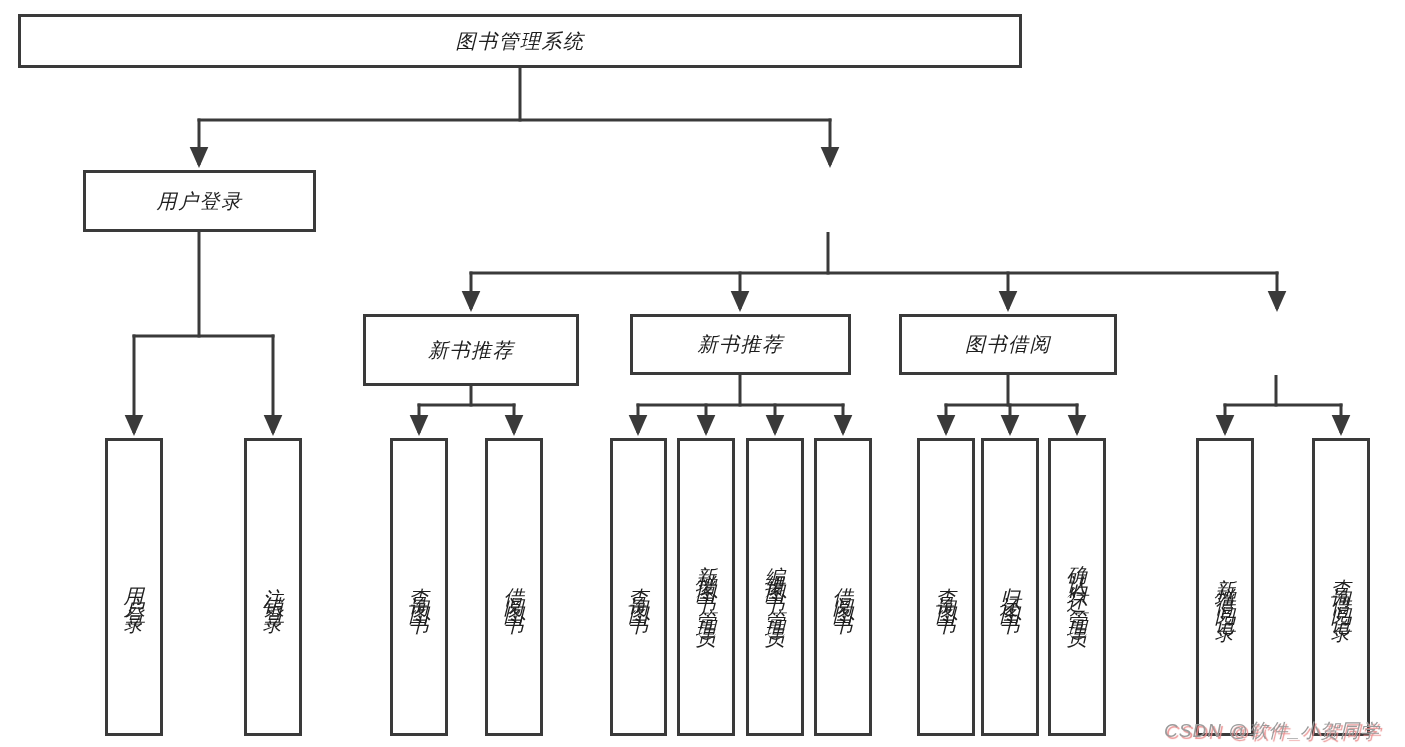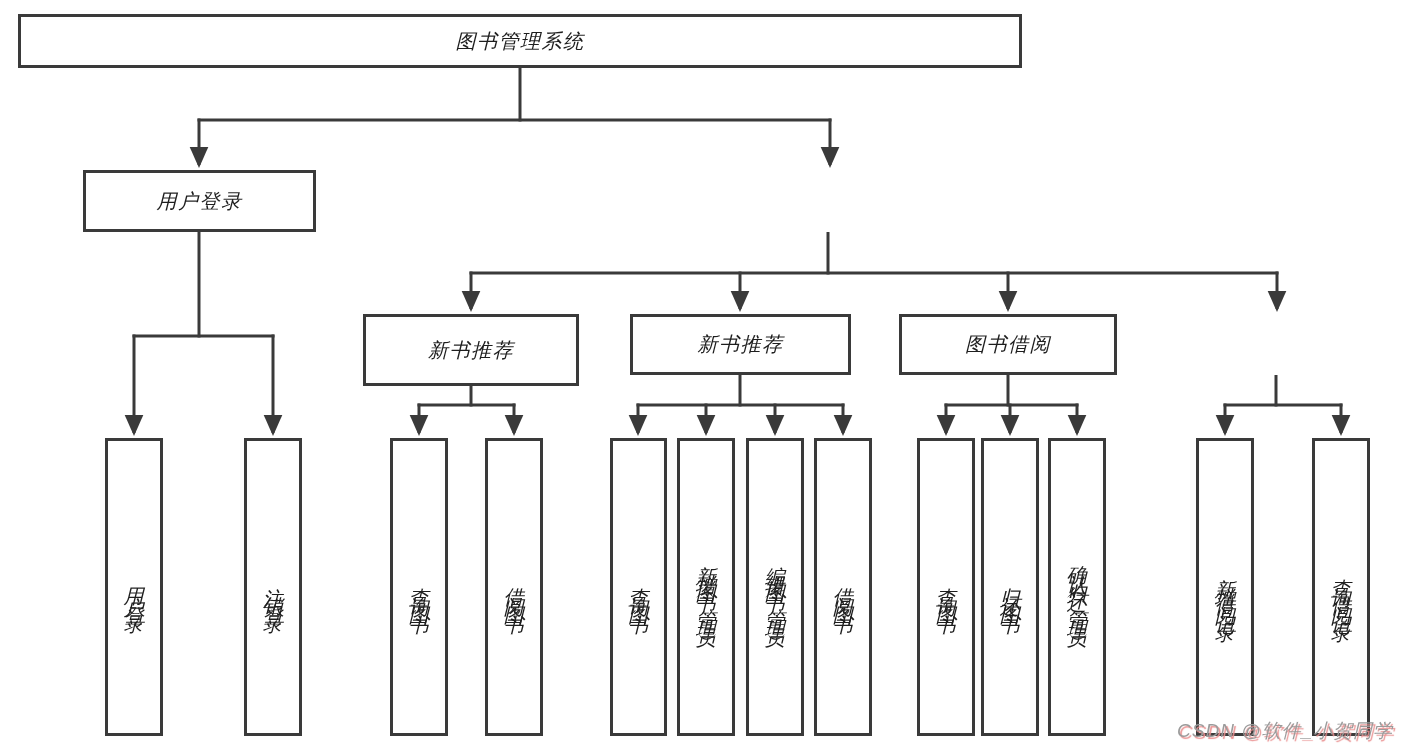--- a/index.html
+++ b/index.html
@@ -32,21 +32,21 @@
   .hbox { letter-spacing: 1.5px; }
   .vbox {
     writing-mode: vertical-rl;
     text-orientation: mixed;
     letter-spacing: 9px;
     line-height: 1;
     padding-top: 6px;
   }
   #watermark {
     position: absolute;
-    right: 12px;
+    right: 25px;
     bottom: 3px;
     font-size: 19px;
     color: #9b9b9b;
     text-shadow: 2px 2px 1px #ea9090;
     letter-spacing: 1px;
     z-index: 5;
     white-space: nowrap;
   }
 </style>
 </head>

